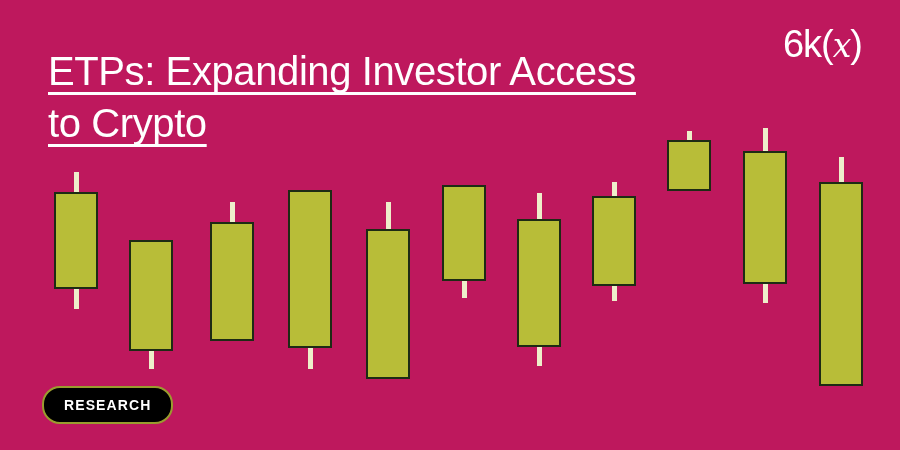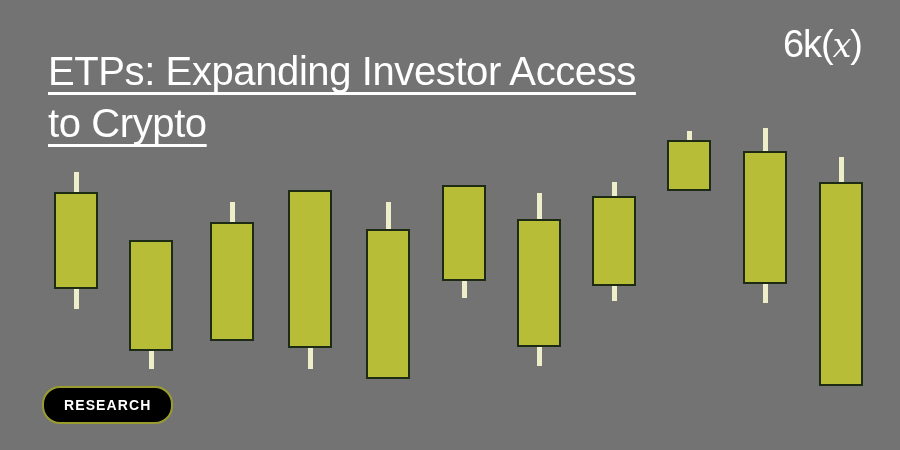--- a/index.html
+++ b/index.html
@@ -7,21 +7,21 @@
     padding: 0;
     background: #000000;
   }
   body {
     font-family: "Liberation Sans", sans-serif;
   }
   #stage {
     position: relative;
     width: 900px;
     height: 450px;
-    background: #737373;
+    background: #be185d;
     overflow: hidden;
   }
 
   
   #chart-layer {
     position: absolute;
     left: 0;
     top: 0;
     width: 900px;
     height: 450px;

